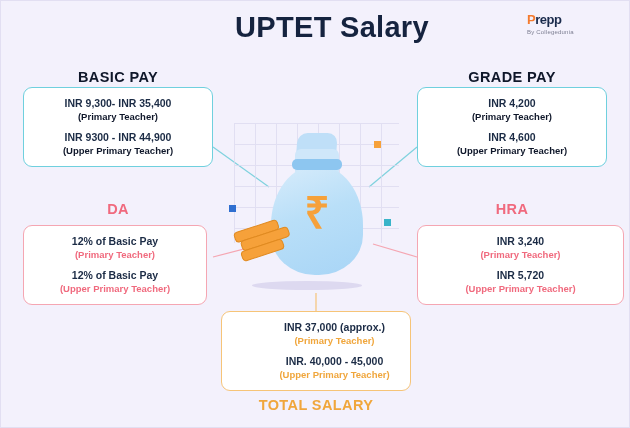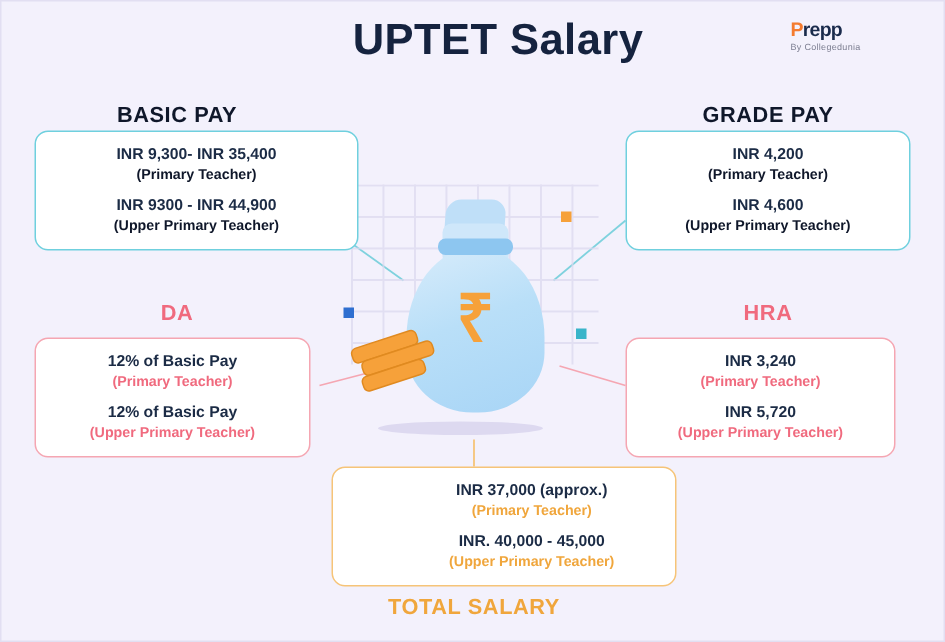--- a/index.html
+++ b/index.html
@@ -197,33 +197,33 @@
 
   
   .teal { color: #0f172a; }
   .b-teal { border: 1.6px solid #6fd0de; }
   .pink { color: #f06a7e; }
   .b-pink { border: 1.6px solid #f5a6b2; }
   .orange { color: #f0a63c; }
   .b-orange { border: 1.6px solid #f6c478; }
 
   
-  #card-basic-pay { left: 22px; top: 86px; width: 216px; }
+  #card-basic-pay { left: 22px; top: 86px; width: 190px; }
   #label-basic-pay { left: 22px; top: 68px; width: 190px; text-align: center; }
 
   #card-grade-pay { left: 416px; top: 86px; width: 190px; }
   #label-grade-pay { left: 416px; top: 68px; width: 190px; text-align: center; }
 
   #card-da { left: 22px; top: 224px; width: 184px; }
   #label-da { left: 22px; top: 200px; width: 190px; text-align: center; }
 
-  #card-hra { left: 416px; top: 224px; width: 180px; }
+  #card-hra { left: 416px; top: 224px; width: 207px; }
   #label-hra { left: 416px; top: 200px; width: 190px; text-align: center; }
 
-  #card-total { left: 220px; top: 310px; width: 230px; padding-left: 45px; }
+  #card-total { left: 220px; top: 310px; width: 190px; padding-left: 45px; }
   #label-total { left: 220px; top: 396px; width: 190px; text-align: center; }
 </style>
 </head>
 <body>
 
 <div class="page">
 
   <div class="title">UPTET Salary</div>
 
   <div class="logo">

